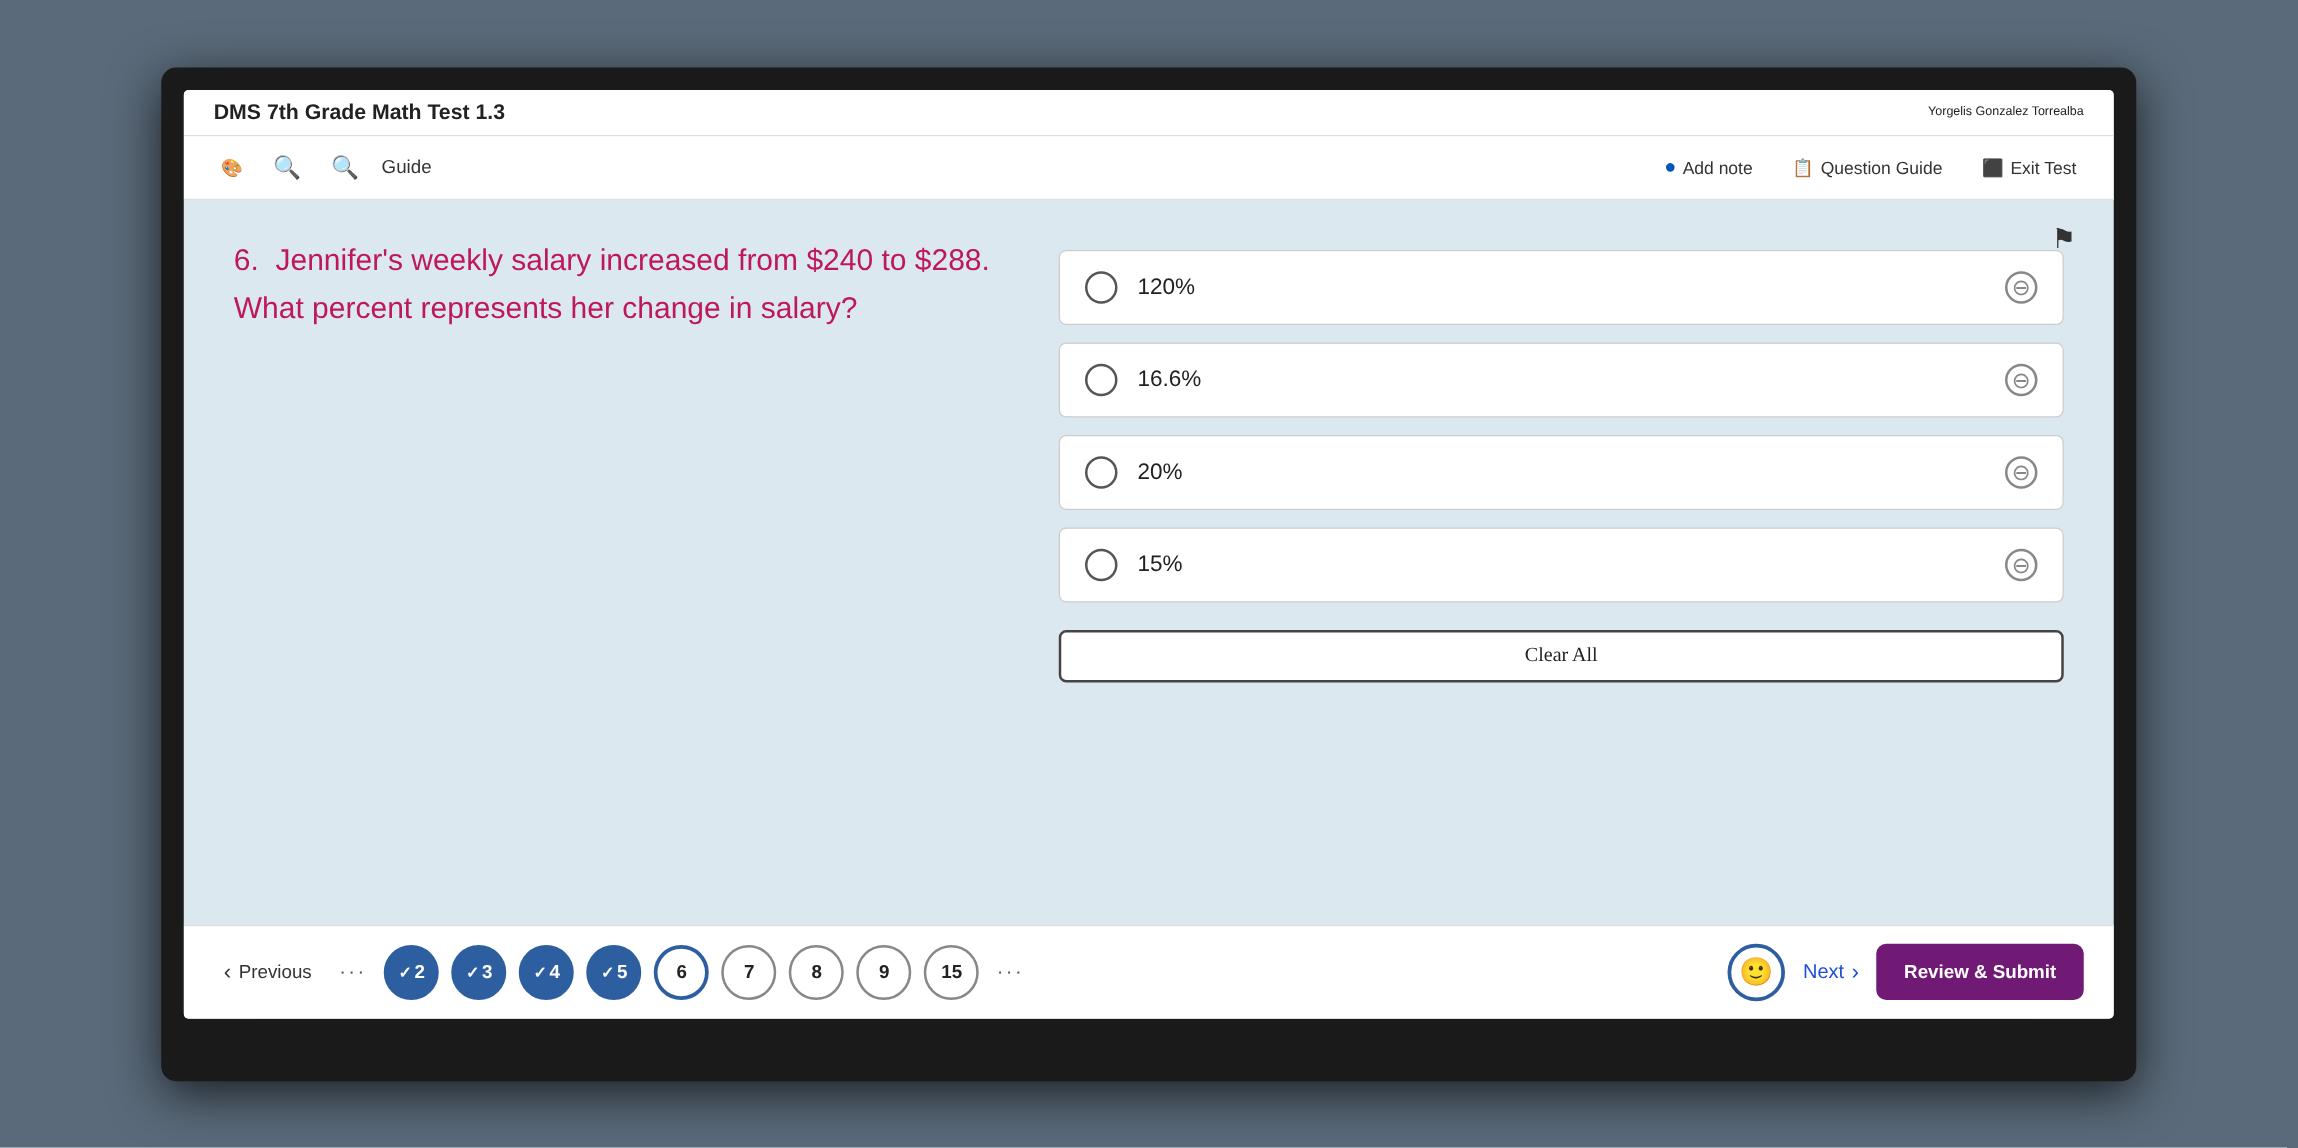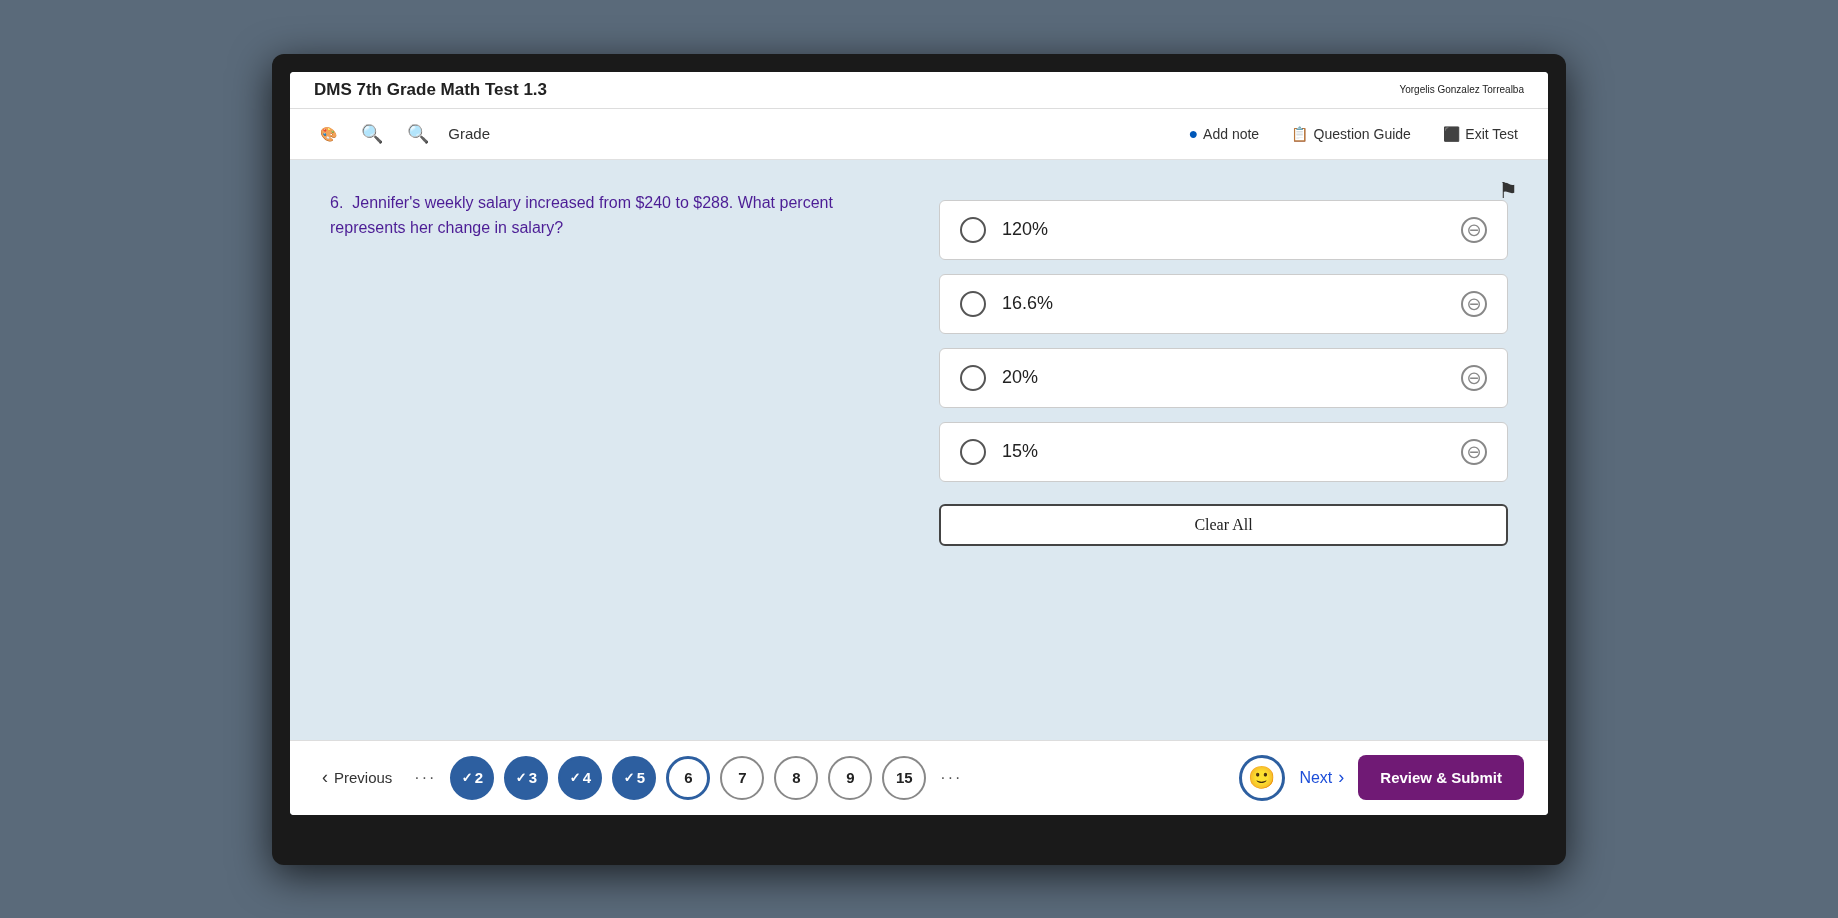--- a/index.html
+++ b/index.html
@@ -8,21 +8,21 @@
       display: flex;
       justify-content: center;
       align-items: center;
       min-height: 100vh;
       font-family: Arial, sans-serif;
     }
     .monitor-outer {
       background: #1a1a1a;
       border-radius: 12px;
       padding: 18px 18px 50px 18px;
-      width: 1294px;
+      width: 1580px;
       box-shadow: 0 10px 40px rgba(0,0,0,0.7);
     }
     .screen {
       background: #dce8f0;
       border-radius: 4px;
       overflow: hidden;
       width: 100%;
     }
     
     .header-top {
@@ -88,22 +88,22 @@
       border: none;
       cursor: pointer;
       font-size: 22px;
       color: #333;
     }
     .question-section {
       flex: 1;
       max-width: 620px;
     }
     .question-text {
-      font-size: 16px;
-      color: #4c1d95;
+      font-size: 24px;
+      color: #be185d;
       line-height: 1.6;
       margin-bottom: 20px;
     }
     .answers-section {
       flex: 1;
       display: flex;
       flex-direction: column;
       gap: 14px;
       padding-top: 10px;
     }
@@ -270,21 +270,21 @@
       <div class="toolbar-left">
         <button class="toolbar-btn">
           <span>🎨</span>
         </button>
         <button class="toolbar-btn">
           <span style="font-size:18px;">🔍</span>
         </button>
         <button class="toolbar-btn">
           <span style="font-size:18px;">🔍</span>
         </button>
-        <span style="font-size:15px;color:#333;">Grade</span>
+        <span style="font-size:15px;color:#333;">Guide</span>
       </div>
       <div class="toolbar-right">
         <button class="toolbar-btn">
           <span style="color:#0057b8;font-size:16px;">●</span>
           <span>Add note</span>
         </button>
         <button class="toolbar-btn">
           <span>📋</span>
           <span>Question Guide</span>
         </button>

